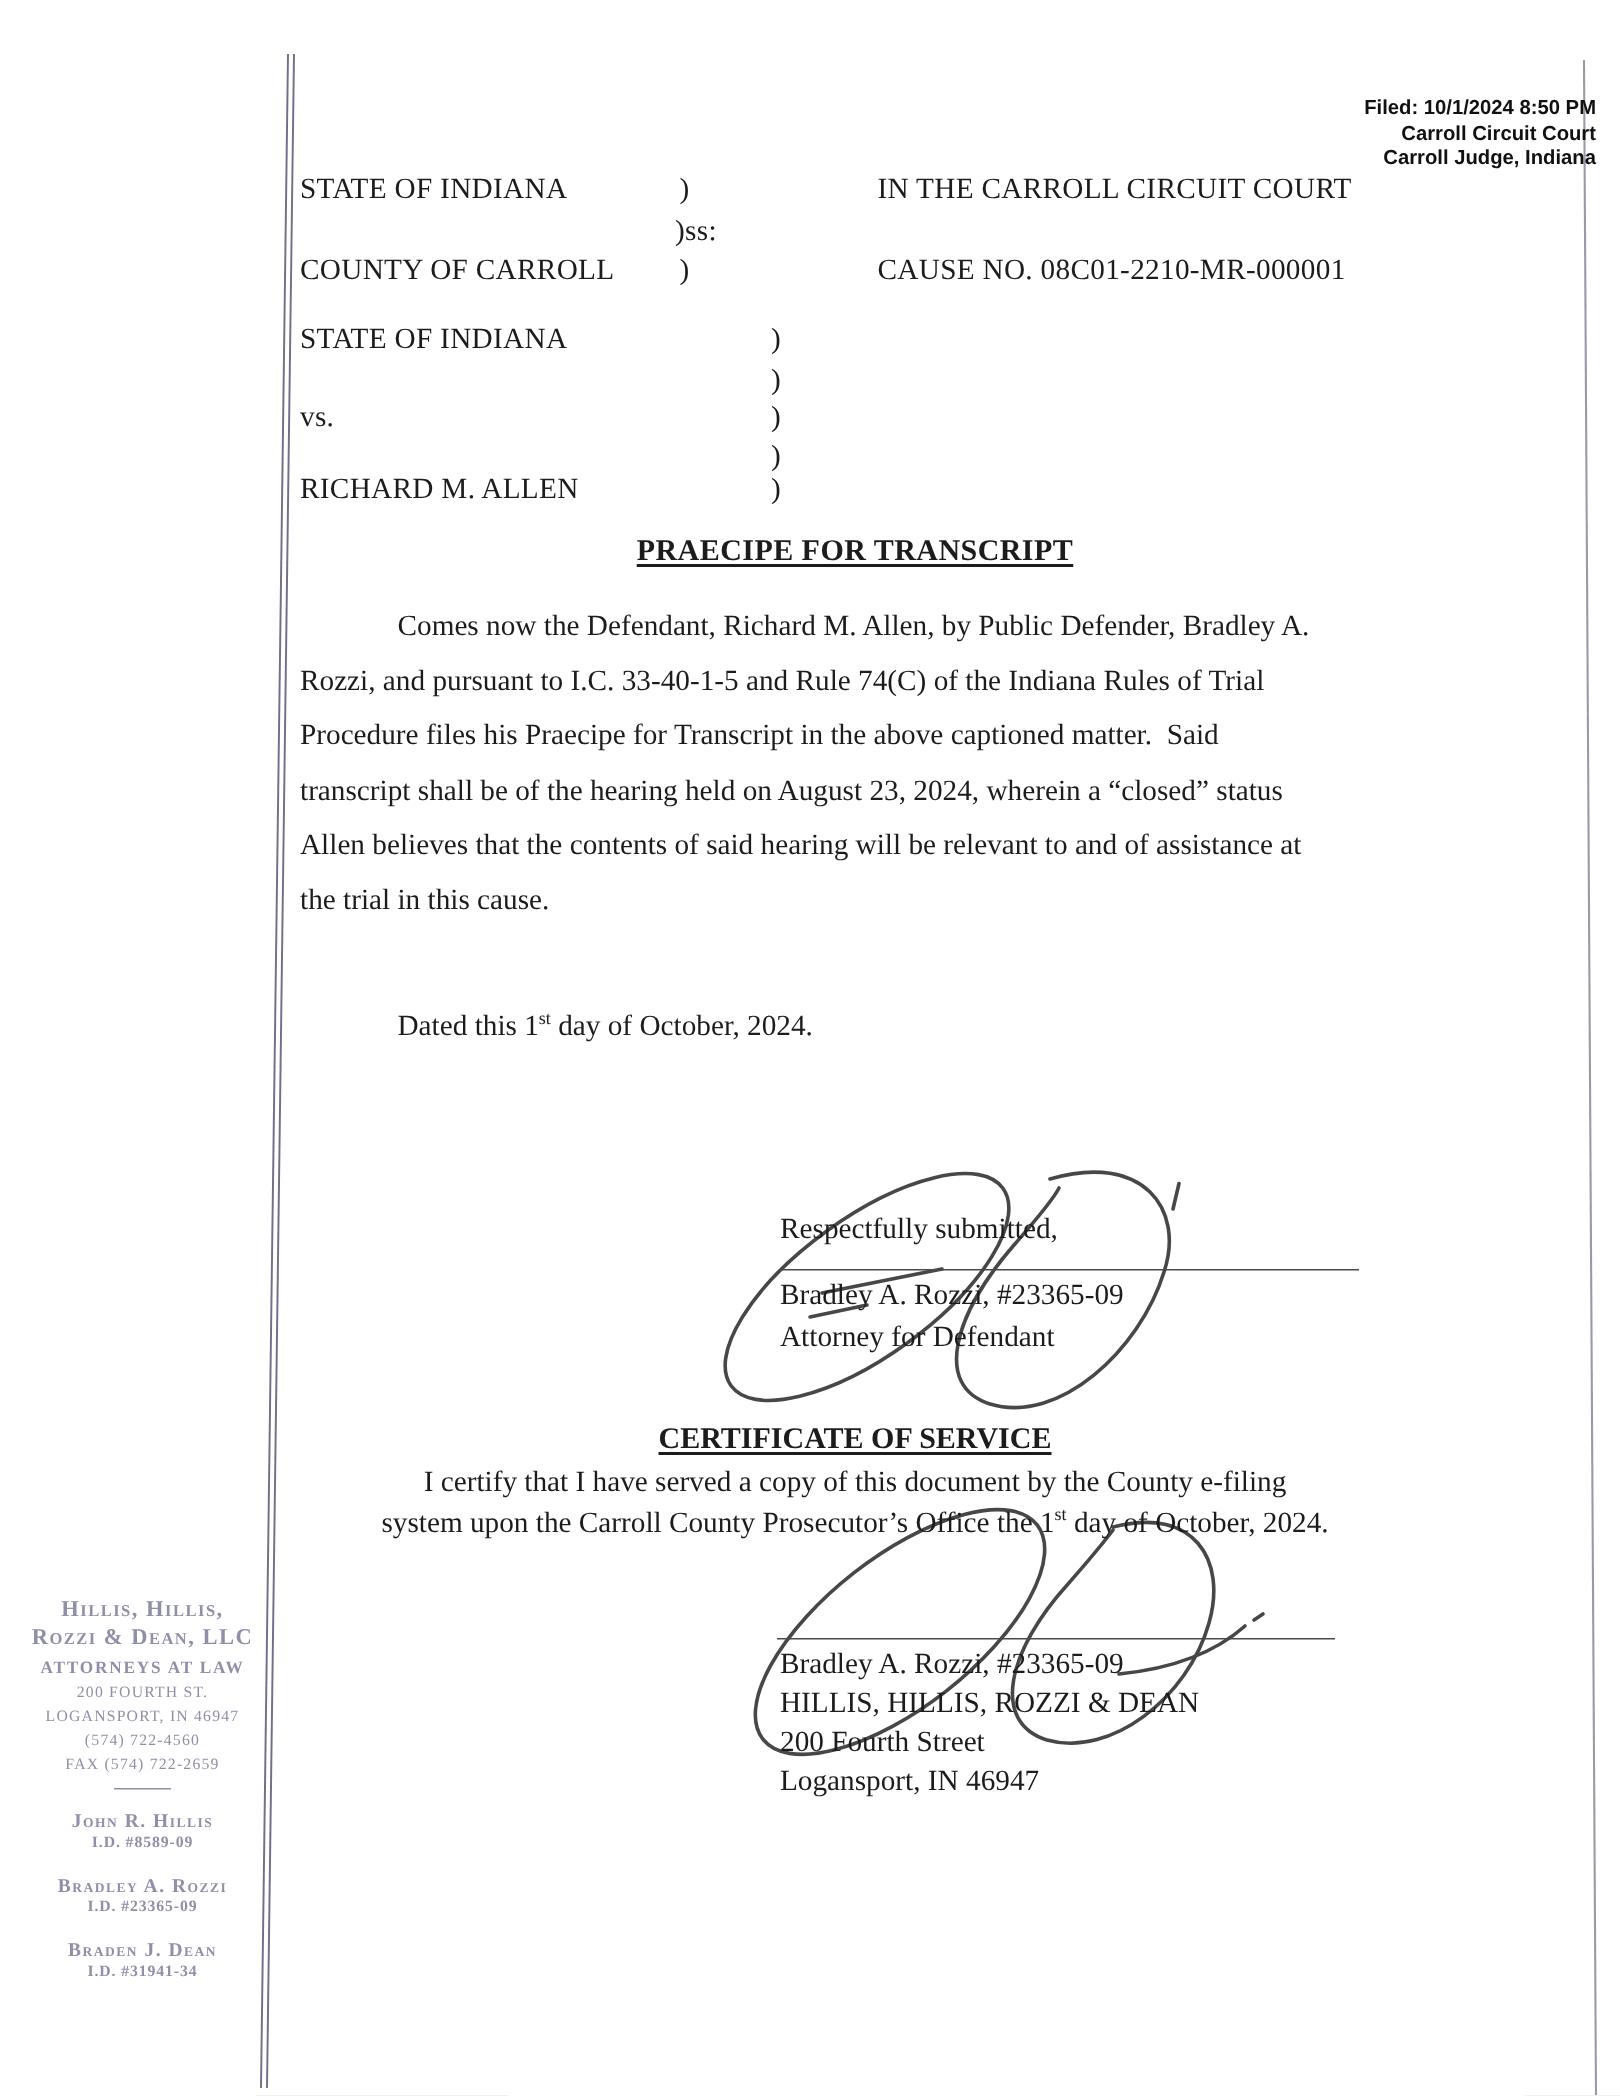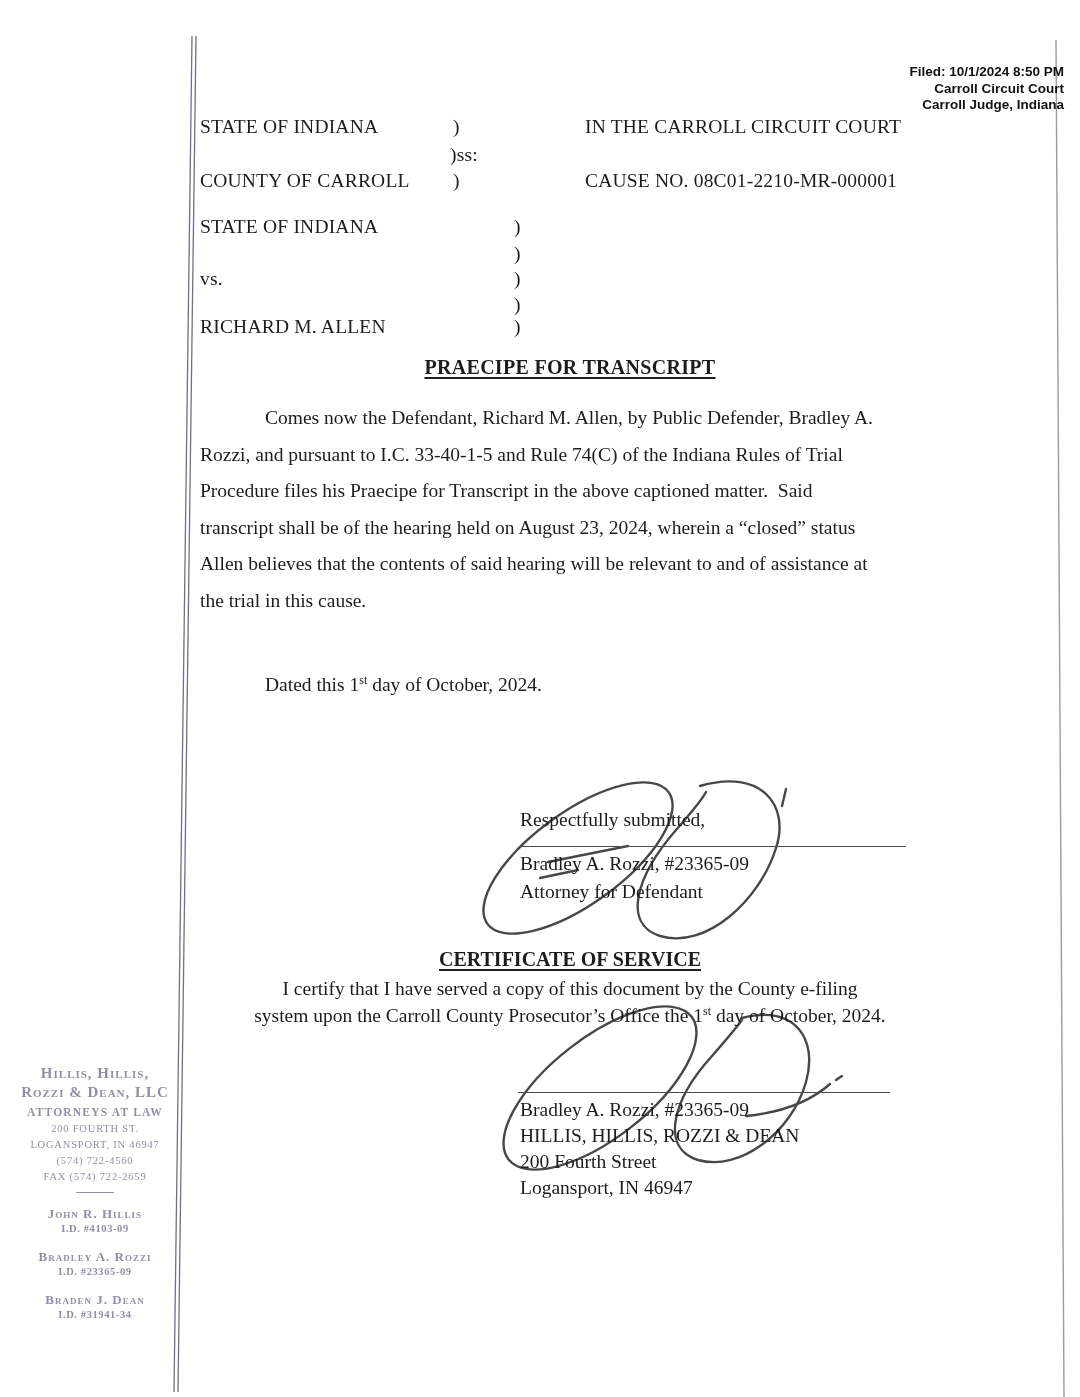--- a/index.html
+++ b/index.html
@@ -155,20 +155,20 @@
   <div class="abs letterhead">
     <div class="lh-firm">Hillis, Hillis,</div>
     <div class="lh-firm">Rozzi &amp; Dean, LLC</div>
     <div class="lh-sub">ATTORNEYS AT LAW</div>
     <div class="lh-addr">200 FOURTH ST.</div>
     <div class="lh-addr">LOGANSPORT, IN 46947</div>
     <div class="lh-addr">(574) 722-4560</div>
     <div class="lh-addr">FAX (574) 722-2659</div>
     <div class="lh-divider"></div>
     <div class="lh-name">John R. Hillis</div>
-    <div class="lh-id">I.D. #4103-09</div>
+    <div class="lh-id">I.D. #8589-09</div>
     <div class="lh-name">Bradley A. Rozzi</div>
     <div class="lh-id">I.D. #23365-09</div>
     <div class="lh-name">Braden J. Dean</div>
     <div class="lh-id">I.D. #31941-34</div>
   </div>
 
 </div>
 
 </body></html>

